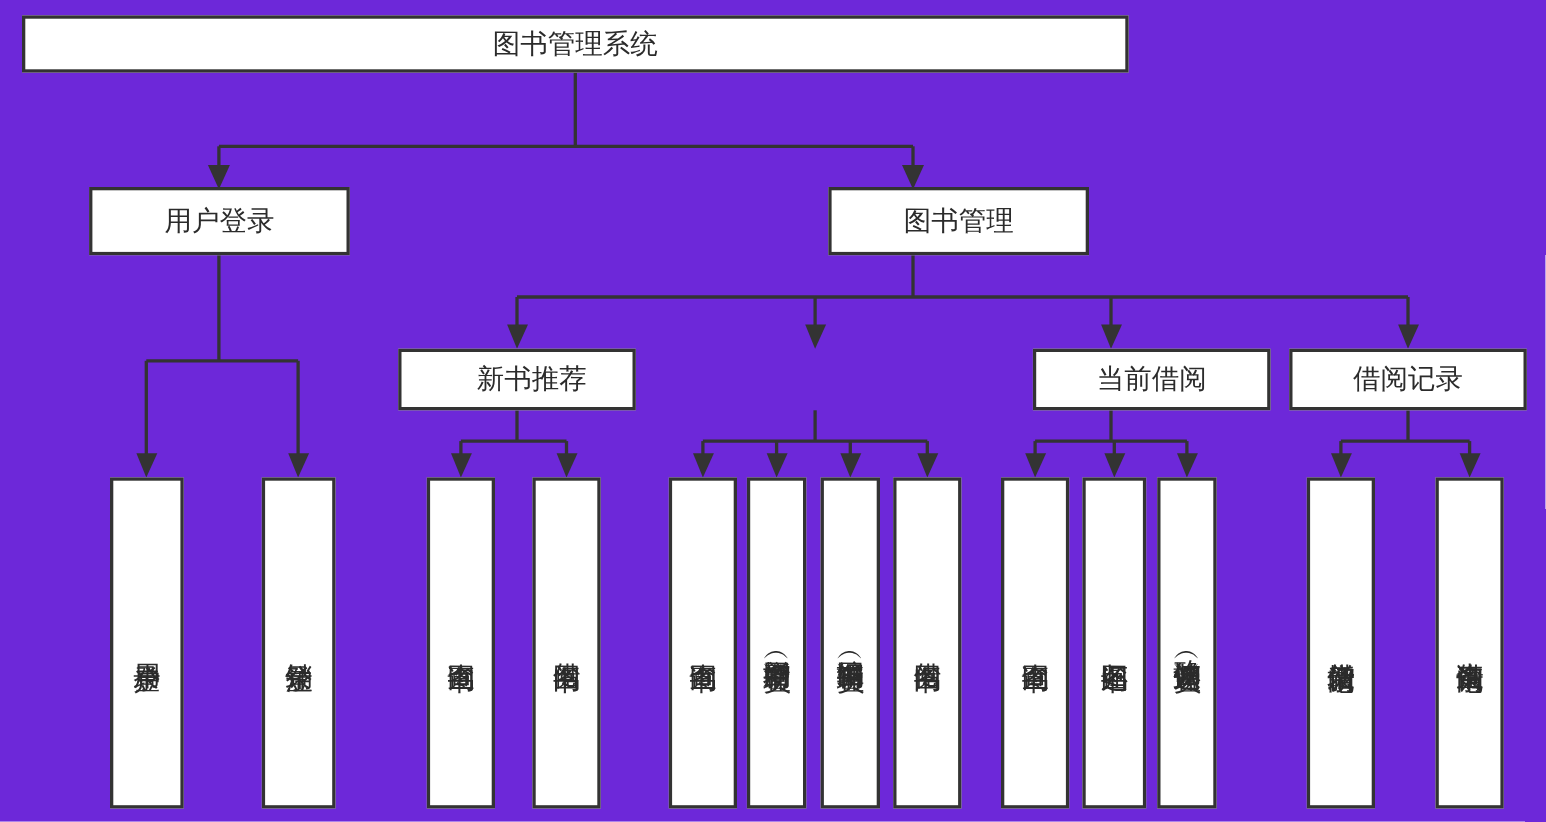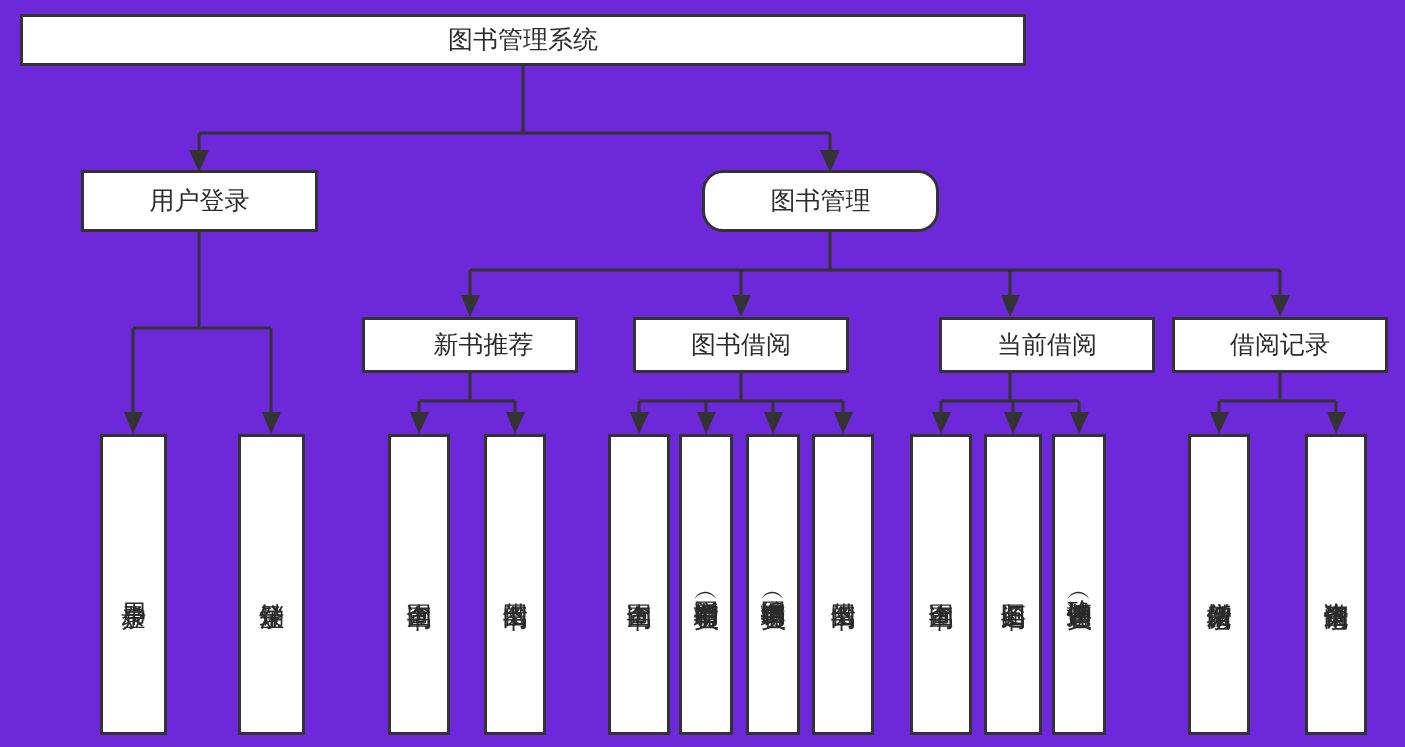--- a/index.html
+++ b/index.html
@@ -145,30 +145,27 @@
     <polygon class="arrowhead" points="1327,412 1346,412 1336,434"></polygon>
   </svg>
 
   <div class="node horiz" style="left:20px; top:14px; width:1006px; height:52px;">
     <span class="node-label">图书管理系统</span>
   </div>
 
   <div class="node horiz" style="left:81px; top:170px; width:237px; height:62px;">
     <span class="node-label">用户登录</span>
   </div>
-  <div class="node horiz" style="left:702px; top:170px; width:237px; height:62px;border-radius:21px;">
+  <div class="node horiz" style="left:753px; top:170px; width:237px; height:62px;">
     <span class="node-label">图书管理</span>
   </div>
 
   <div class="node horiz" style="left:362px; top:317px; width:216px; height:56px;padding-left:27px;">
     <span class="node-label">新书推荐</span>
   </div>
-  <div class="node horiz" style="left:633px; top:317px; width:216px; height:56px;">
-    <span class="node-label">图书借阅</span>
-  </div>
   <div class="node horiz" style="left:902px; top:317px; width:216px; height:56px;margin-left:37px;">
     <span class="node-label">当前借阅</span>
   </div>
   <div class="node horiz" style="left:1172px; top:317px; width:216px; height:56px;">
     <span class="node-label">借阅记录</span>
   </div>
 
   <div class="node vert" style="left:100px; top:434px; width:67px; height:301px;">
     <span class="node-label">用户登录</span>
   </div>

